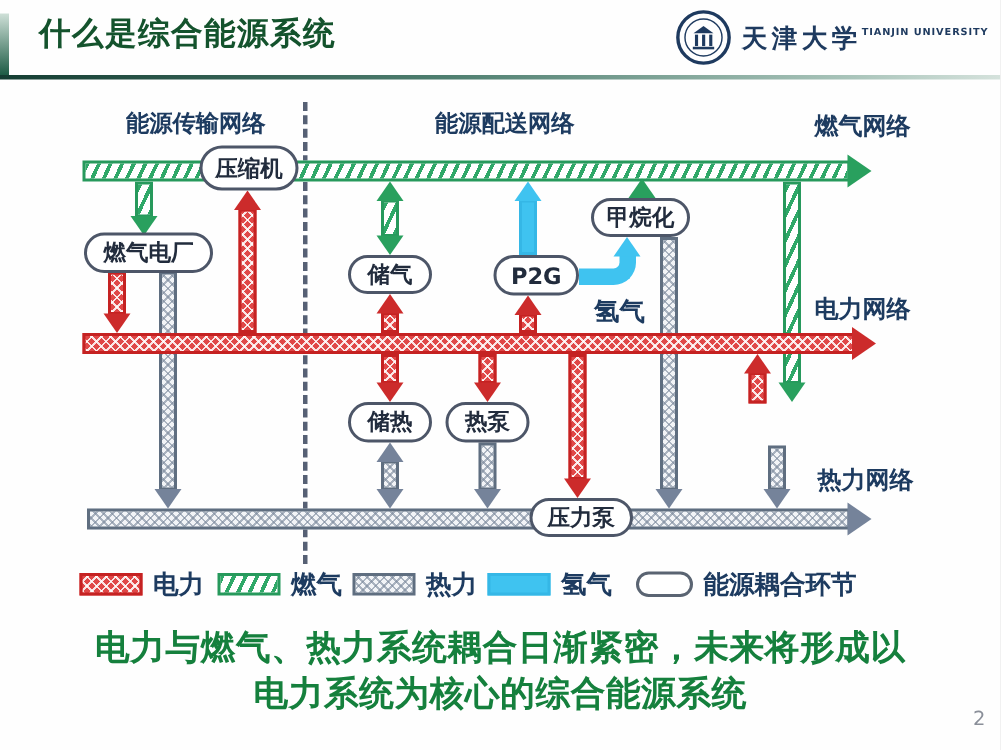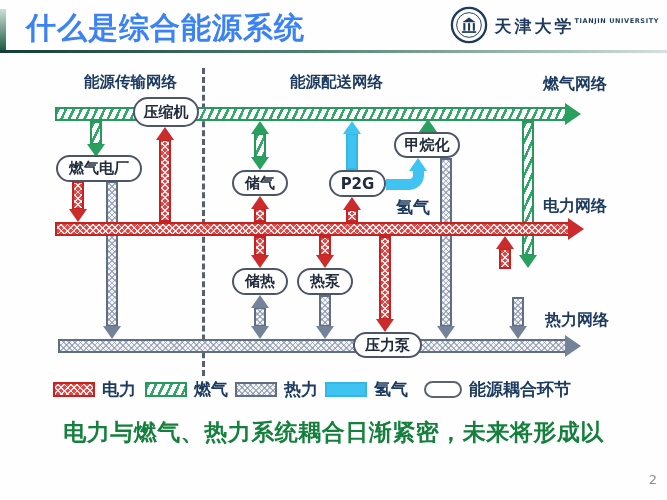--- a/index.html
+++ b/index.html
@@ -2,22 +2,22 @@
 <html><head>
 <meta charset="utf-8">
 <style>
   html,body{margin:0;padding:0;background:#e8e8e8;}
   .slide{position:relative;width:667px;height:500px;background:#fefefe;overflow:hidden;
          font-family:"DejaVu Sans","Liberation Sans",sans-serif;}
   
   .accent-bar{position:absolute;left:0;top:9px;width:6px;height:41px;
 
     background:linear-gradient(to top,#1d5c45,#cfe0d8);}
-  .page-title{position:absolute;left:26px;top:8px;font-size:30px;font-weight:bold;
-    color:#3b82f6;letter-spacing:1px;white-space:nowrap;}
+  .page-title{position:absolute;left:26px;top:8px;font-size:21px;font-weight:bold;
+    color:#14532d;letter-spacing:1px;white-space:nowrap;}
   .title-rule{position:absolute;left:0;top:50px;width:667px;height:3px;
     background:linear-gradient(to right,#143d32,#4f7f70 45%,#a9c4ba 85%,#d5e2dc);}
   .logo{position:absolute;right:8px;top:6px;display:flex;align-items:center;gap:6px;}
   .logo-text{display:flex;flex-direction:row;line-height:1.05;}
   .logo-cn{font-family:"DejaVu Serif","Liberation Serif",serif;font-size:17px;font-weight:bold;
     color:#1e3a5f;letter-spacing:3px;white-space:nowrap;}
   .logo-en{font-size:6.5px;font-weight:bold;color:#1e3a5f;letter-spacing:0.6px;}
   
   .sec-label,.net-label{position:absolute;font-weight:bold;color:#1d3b60;white-space:nowrap;}
   .sec-label{font-size:15.5px;}
@@ -183,16 +183,17 @@
     <span class="sw p-hyd"></span>
     <span>氢气</span>
   </div>
   <div class="leg" style="left:424px;">
     <span class="sw-coupler"></span>
     <span>能源耦合环节</span>
   </div>
 
   <div class="footer-text">
     <div>电力与燃气、热力系统耦合日渐紧密，未来将形成以</div>
+    <div>电力系统为核心的综合能源系统</div>
   </div>
   <div class="page-number">2</div>
 
 </div>
 
 </body></html>

